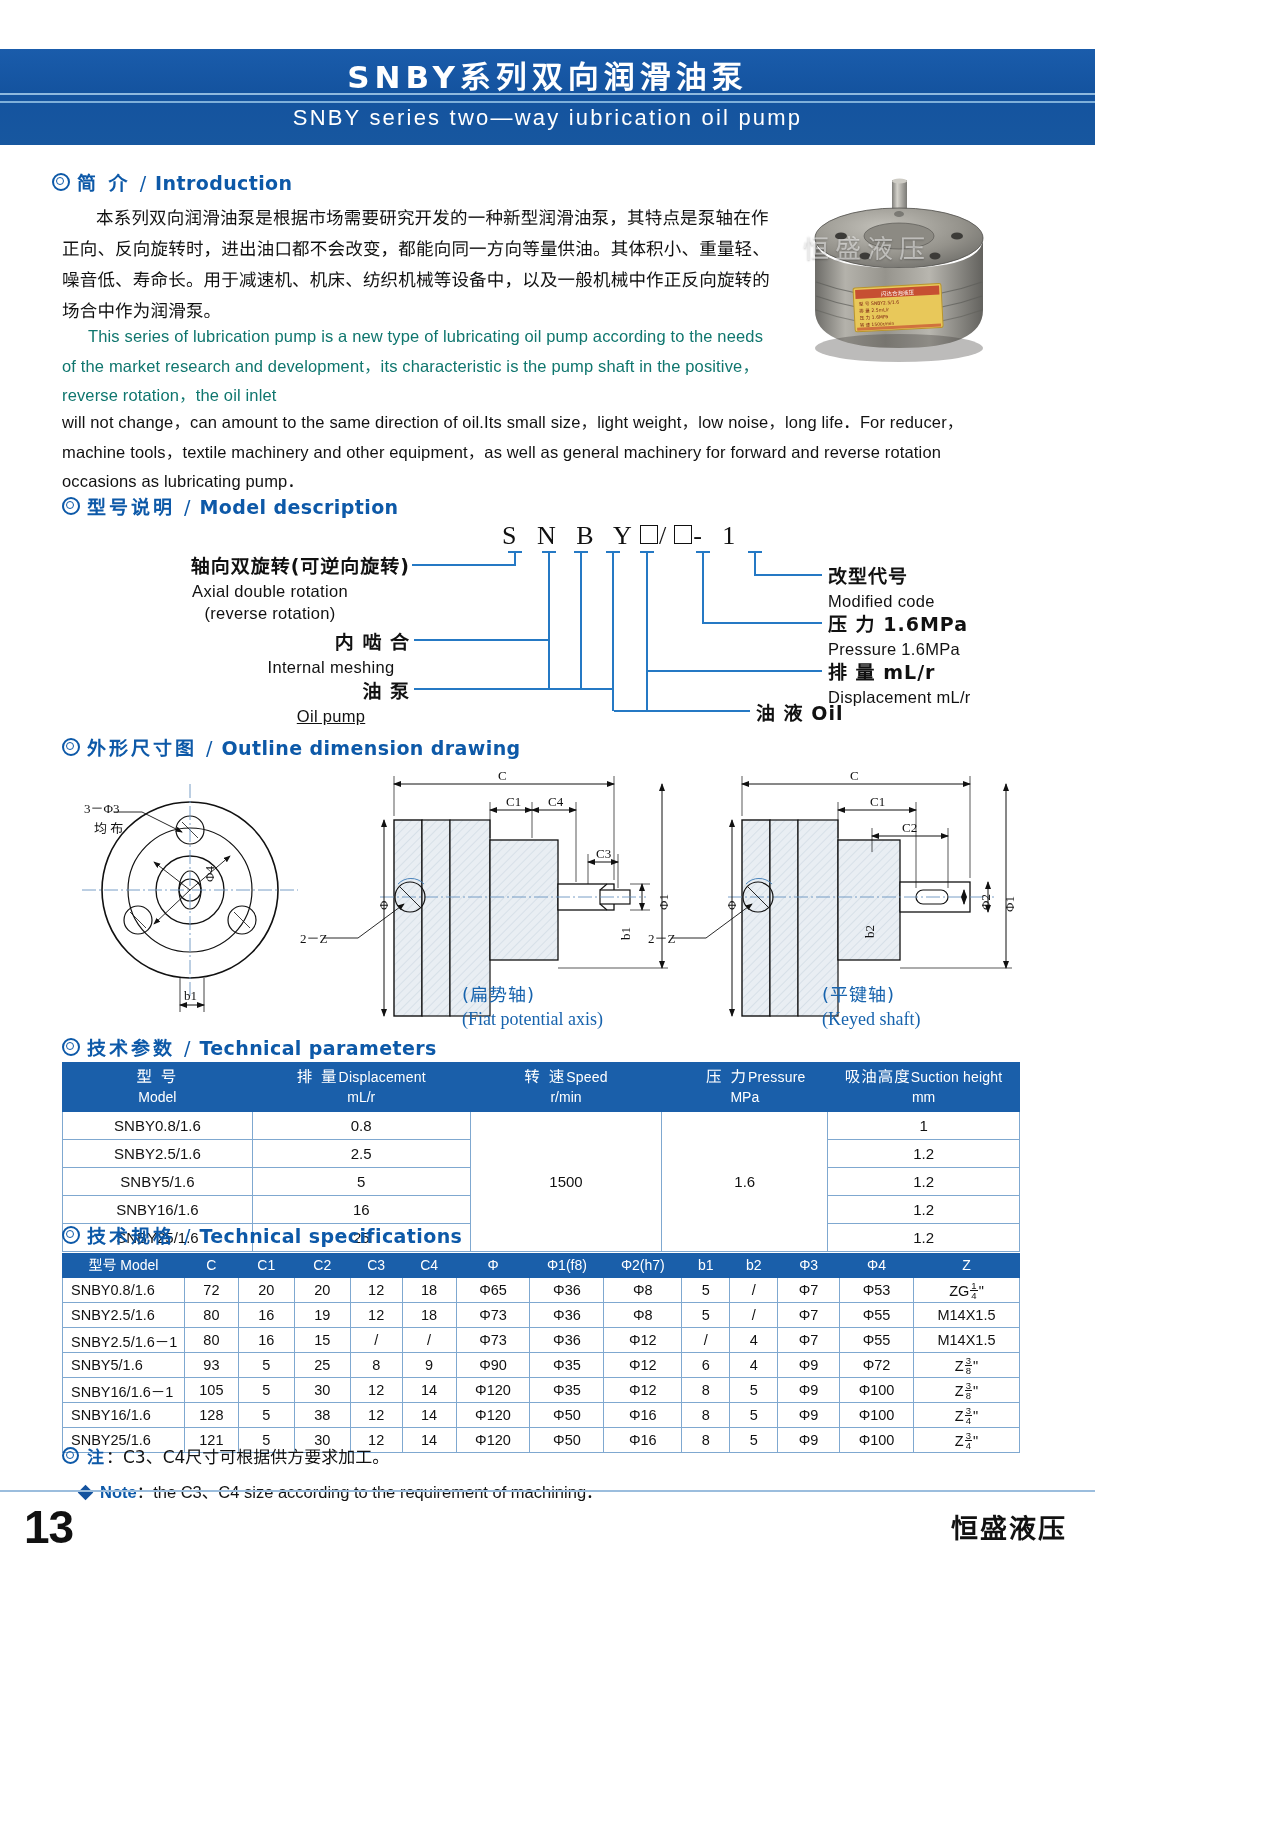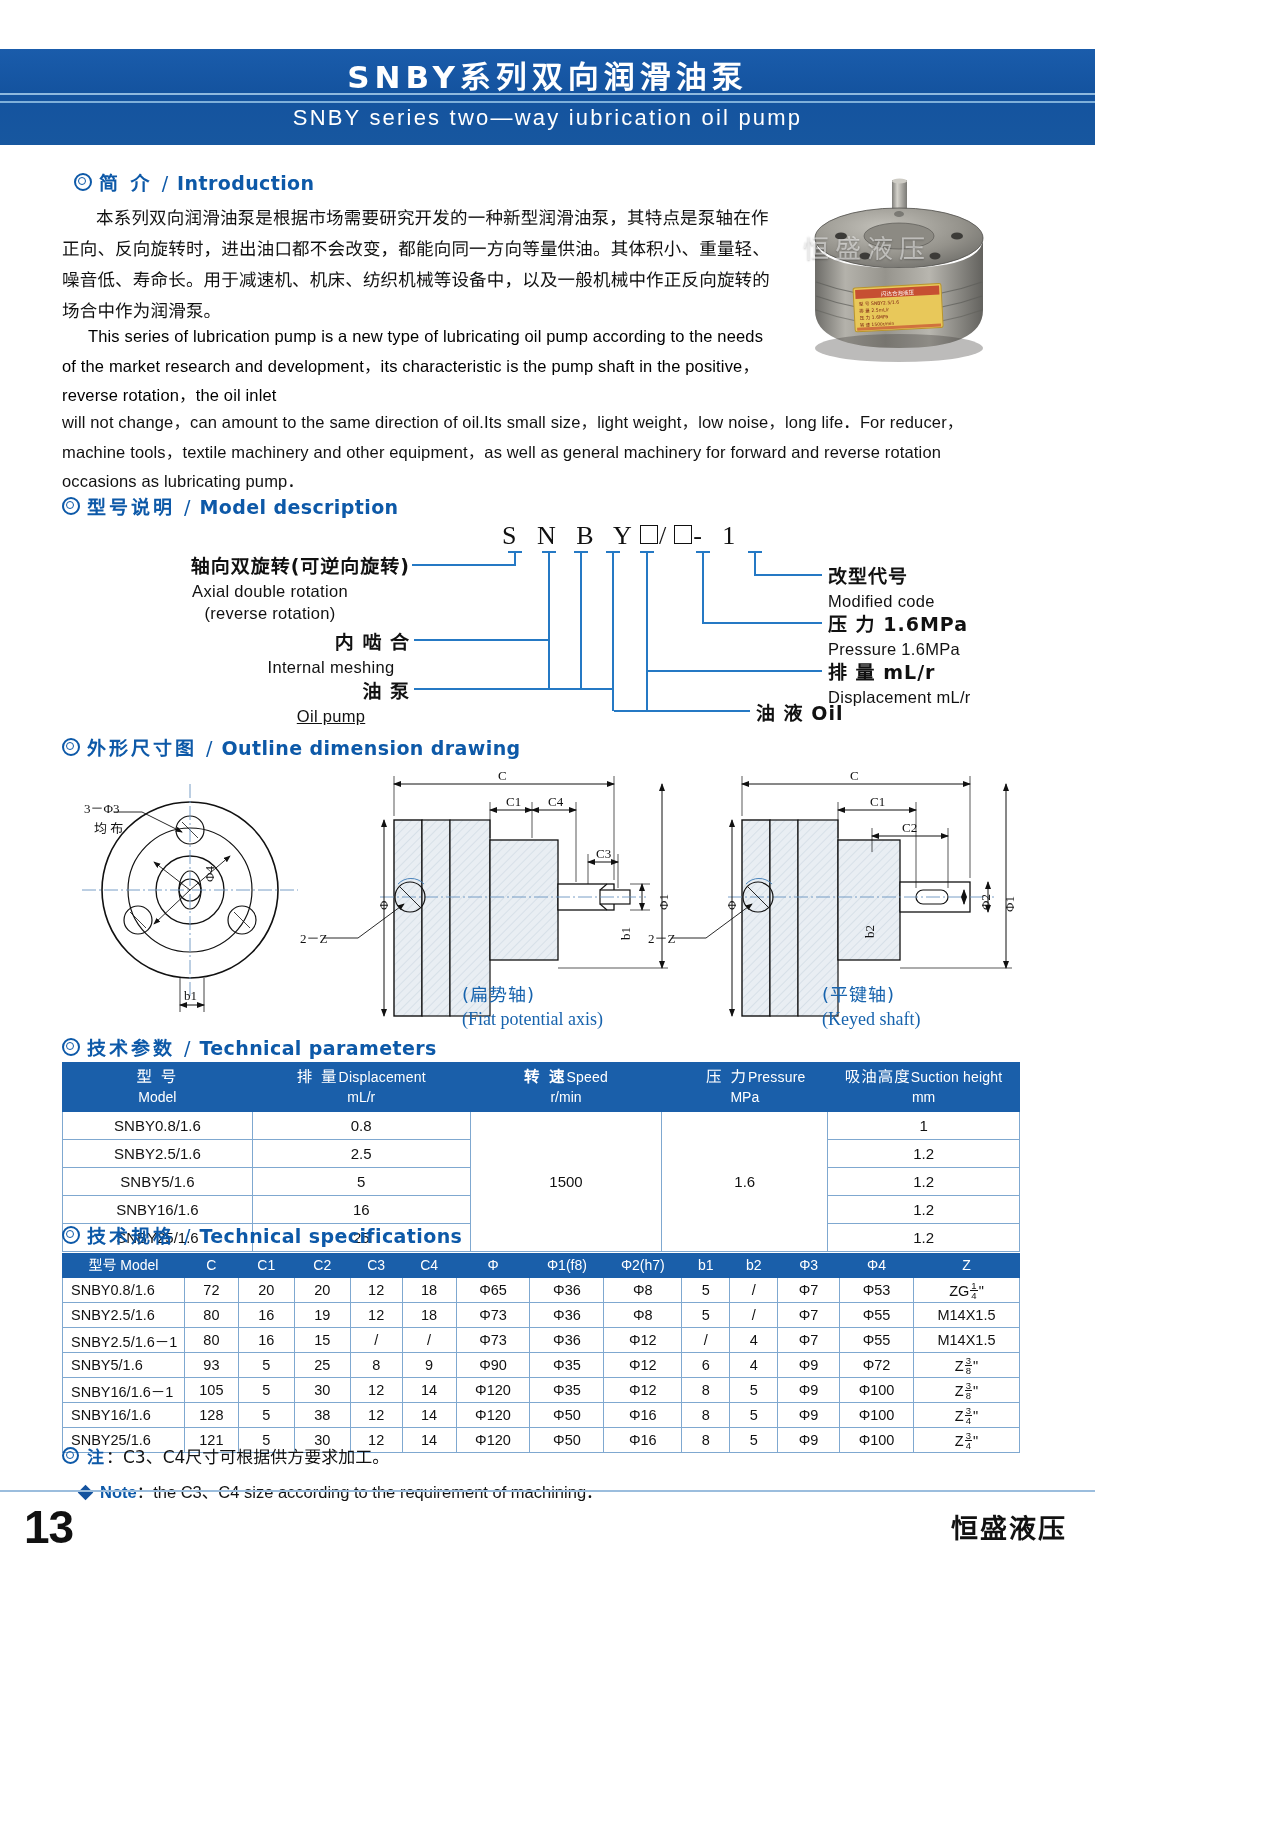--- a/index.html
+++ b/index.html
@@ -92,21 +92,21 @@
     letter-spacing:0.2px;
   }
   .intro-cn p{margin:0;text-indent:34px;}
 
   .intro-en1{
     position:absolute;
     left:62px; top:322px;
     width:718px;
     font-size:16.5px;
     line-height:29.5px;
-    color:#000000;
+    color:#0f766e;
     letter-spacing:0.15px;
   }
   .intro-en1 p{margin:0;text-indent:26px;}
   .intro-en2{
     position:absolute;
     left:62px; top:408px;
     width:958px;
     font-size:16.5px;
     line-height:29.5px;
     color:#111;
@@ -340,21 +340,21 @@
 
 <div class="page">
 
   <div class="banner">
     <div class="rule r1"></div>
     <div class="rule r2"></div>
     <div class="title-cn">SNBY系列双向润滑油泵</div>
     <div class="title-en">SNBY  series  two—way  iubrication  oil  pump</div>
   </div>
 
-  <div class="sec-head" style="left:74px; top:168px;">
+  <div class="sec-head" style="left:52px; top:168px;">
     <span class="ring"></span><span class="cn">简  介</span><span class="sl">/</span><span class="en">Introduction</span>
   </div>
 
   <div class="intro-cn">
     <p>本系列双向润滑油泵是根据市场需要研究开发的一种新型润滑油泵，其特点是泵轴在作正向、反向旋转时，进出油口都不会改变，都能向同一方向等量供油。其体积小、重量轻、噪音低、寿命长。用于减速机、机床、纺织机械等设备中，以及一般机械中作正反向旋转的场合中作为润滑泵。</p>
   </div>
 
   <div class="intro-en1">
     <p>This series of lubrication pump is a new type of lubricating oil pump according to the needs of the market research and development，its characteristic is the pump shaft in the positive，reverse rotation，the oil inlet</p>
   </div>
@@ -692,21 +692,21 @@
       <tr>
         <th>
           <span class="th-cn">型  号</span>
           <span class="th-en">Model</span>
         </th>
         <th>
           <span class="th-cn" style="display:inline;">排  量</span><span class="th-in">Displacement</span>
           <span class="th-en">mL/r</span>
         </th>
         <th>
-          <span class="th-cn" style="display:inline;font-weight:bold;">转  速</span><span class="th-in">Speed</span>
+          <span class="th-cn" style="display:inline;">转  速</span><span class="th-in">Speed</span>
           <span class="th-en">r/min</span>
         </th>
         <th>
           <span class="th-cn" style="display:inline;margin-left:22px;">压  力</span><span class="th-in">Pressure</span>
           <span class="th-en">MPa</span>
         </th>
         <th>
           <span class="th-cn" style="display:inline;letter-spacing:1px;">吸油高度</span><span class="th-in">Suction height</span>
           <span class="th-en">mm</span>
         </th>

